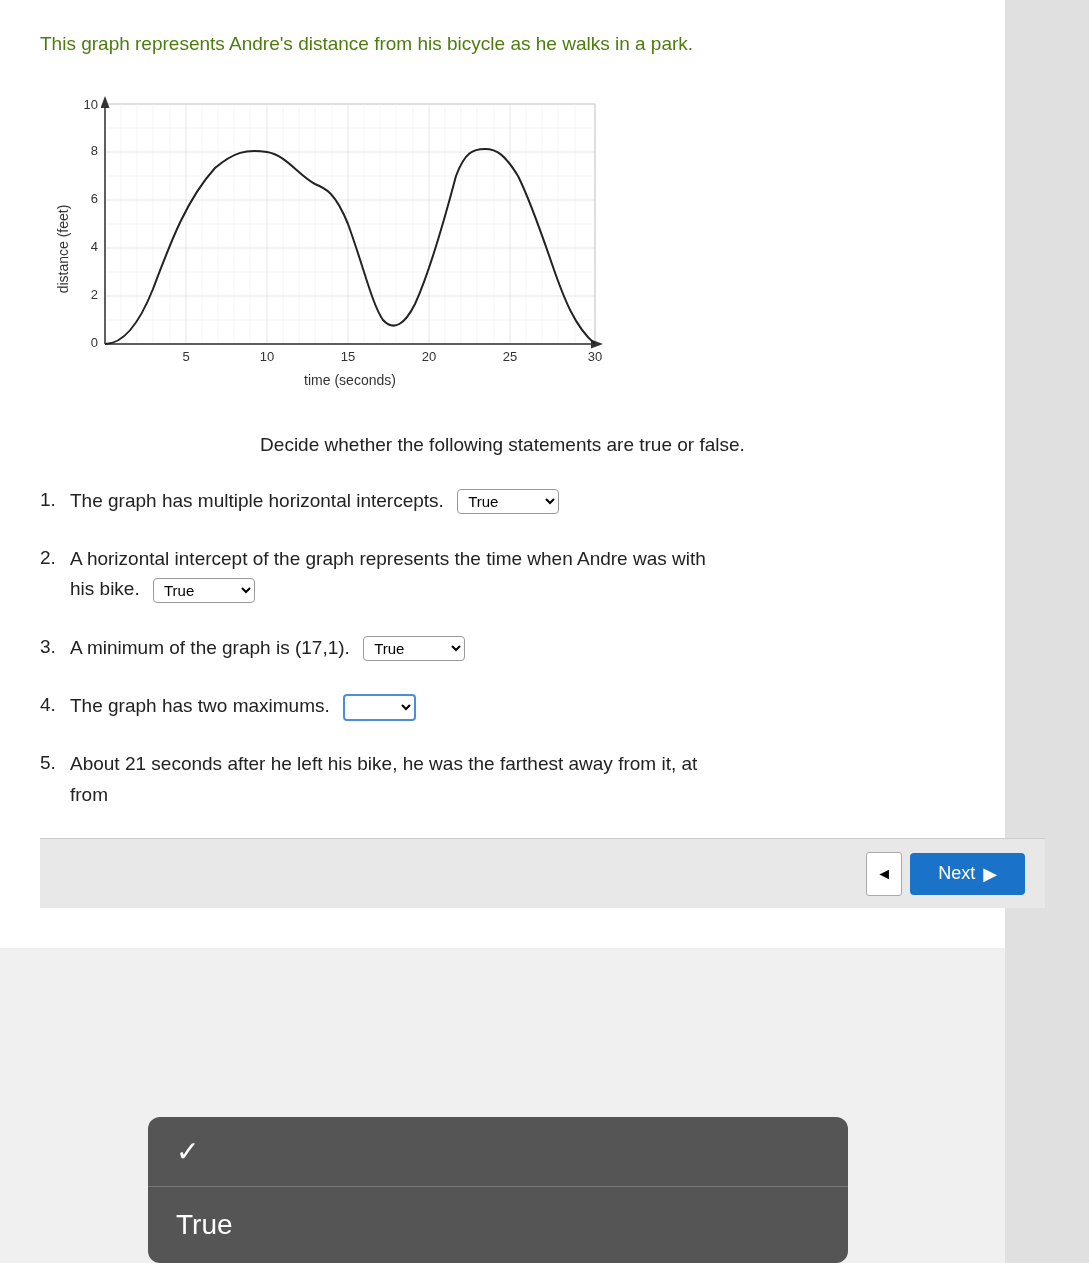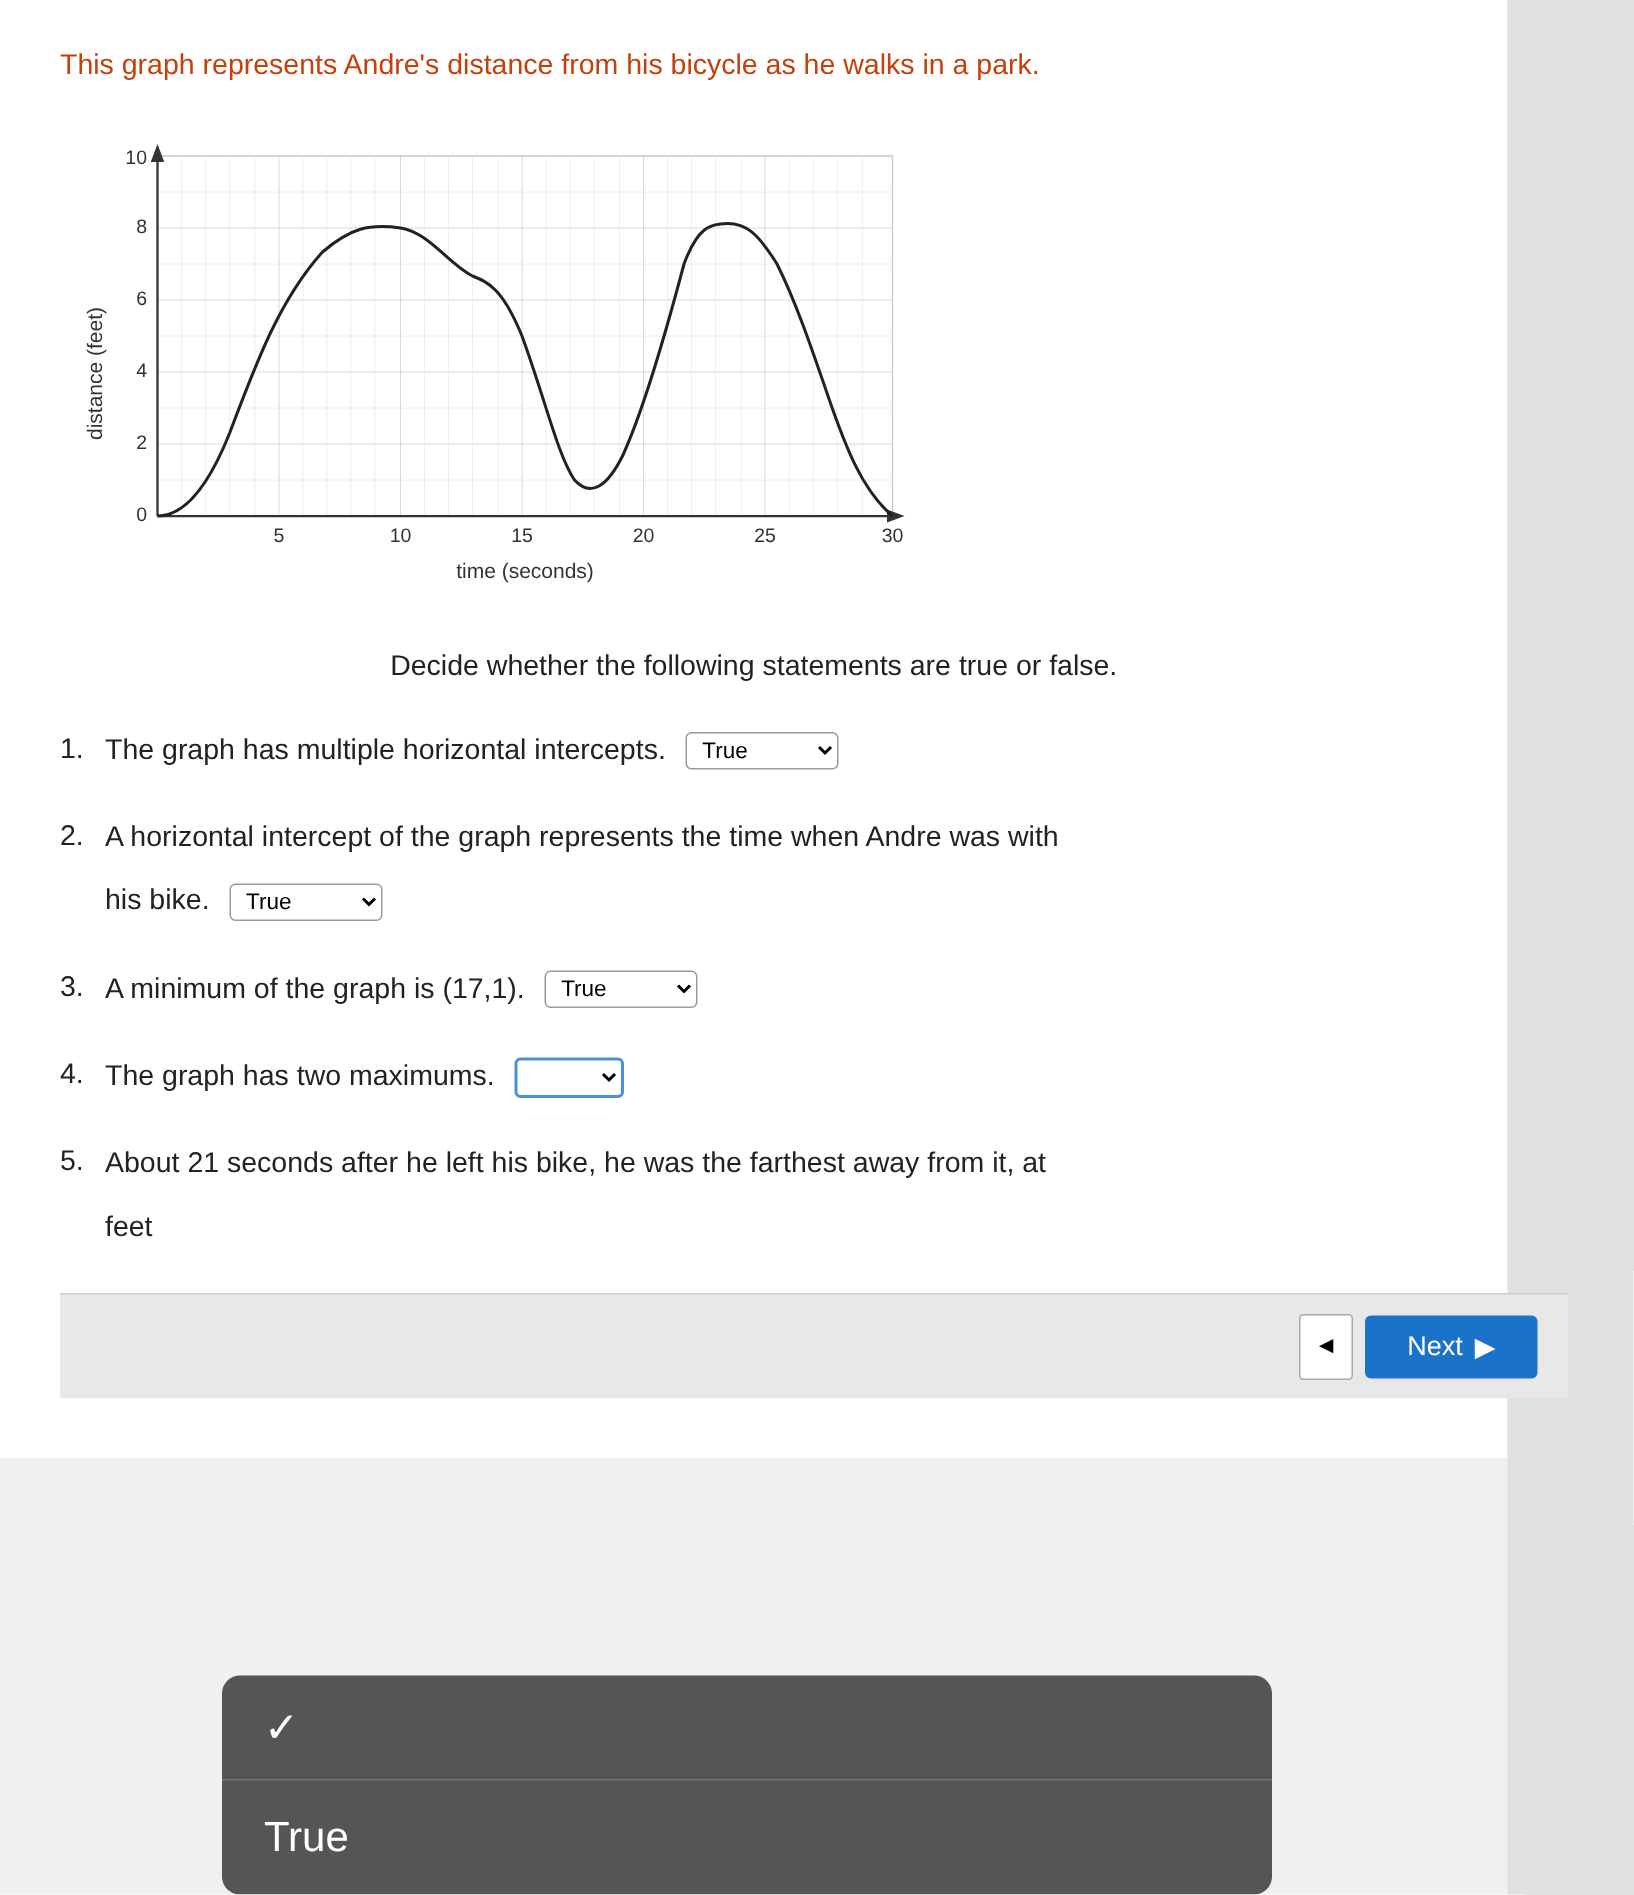--- a/index.html
+++ b/index.html
@@ -17,21 +17,21 @@
     .main-content {
       background: #ffffff;
       width: 1005px;
       min-height: 900px;
       padding: 30px 40px 40px 40px;
       margin: 0;
     }
 
     .intro-text {
       font-size: 19px;
-      color: #c2410c;
+      color: #4d7c0f;
       margin-bottom: 20px;
       line-height: 1.5;
     }
 
     
     .chart-container {
       margin: 10px 0 30px 10px;
       display: inline-block;
     }
 
@@ -67,21 +67,21 @@
       color: #222;
     }
 
     .question-body {
       flex: 1;
       line-height: 1.6;
     }
 
     .question-body .second-line {
       display: block;
-      margin-top: 12px;
+      margin-top: 0;
     }
 
     select.answer-select {
       border: 1px solid #999;
       border-radius: 4px;
       padding: 2px 6px;
       font-size: 15px;
       background: #fff;
       appearance: auto;
       margin-left: 8px;
@@ -344,21 +344,21 @@
           <option value="False">False</option>
         </select>
       </span>
     </li>
 
     <li class="question-item">
       <span class="question-number">5.</span>
       <span class="question-body">
         About 21 seconds after he left his bike, he was the farthest away from it, at
         <span class="second-line">
-          feet
+          from
         </span>
       </span>
     </li>
 
   </ol>
 
   
   <div class="footer-bar">
     <div class="footer-buttons">
       <button class="btn-prev">◄</button>

